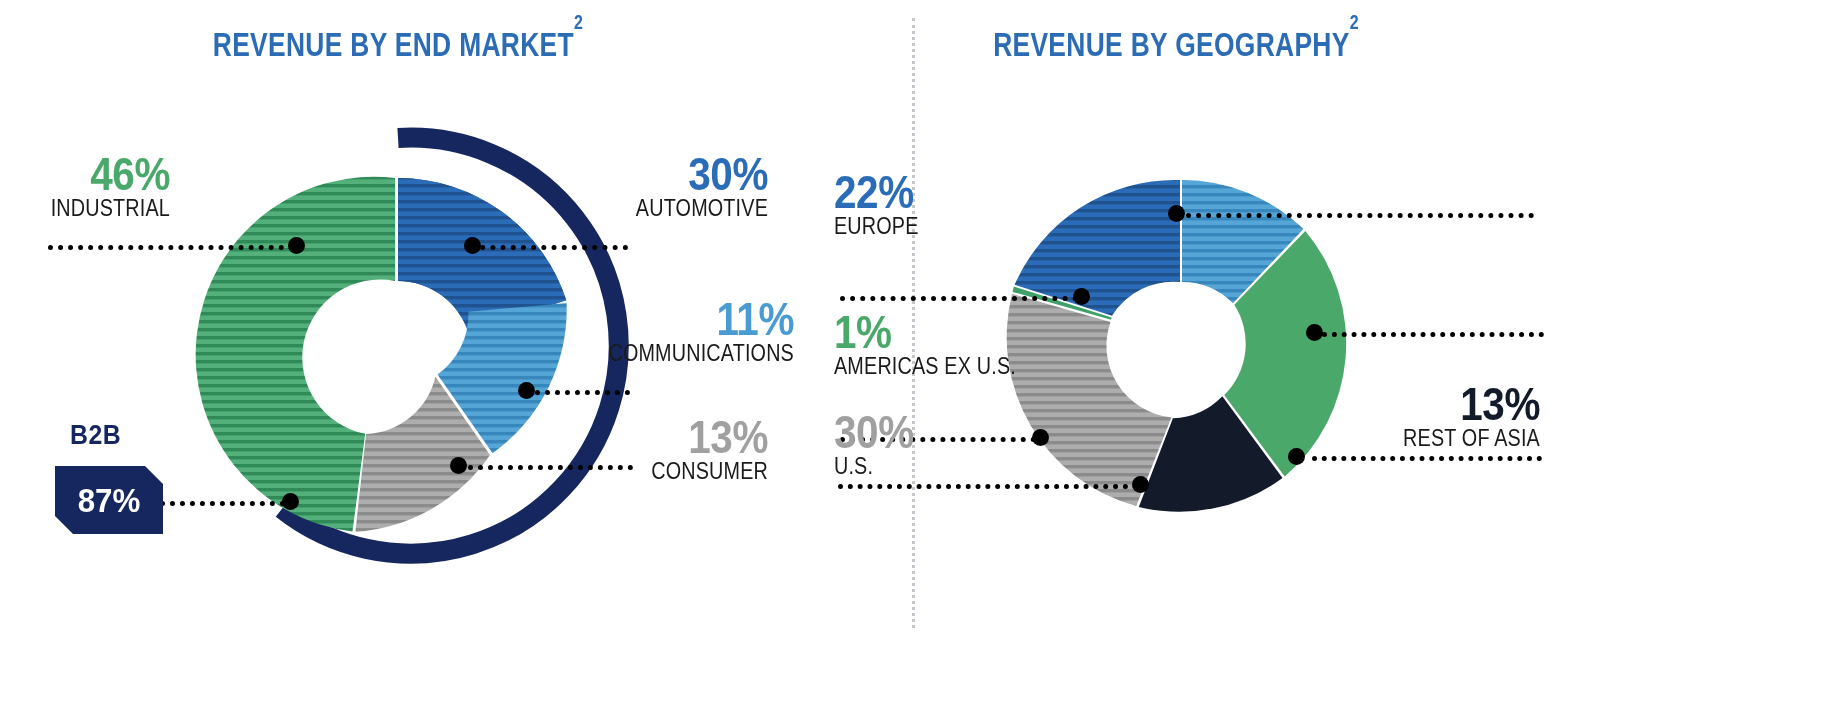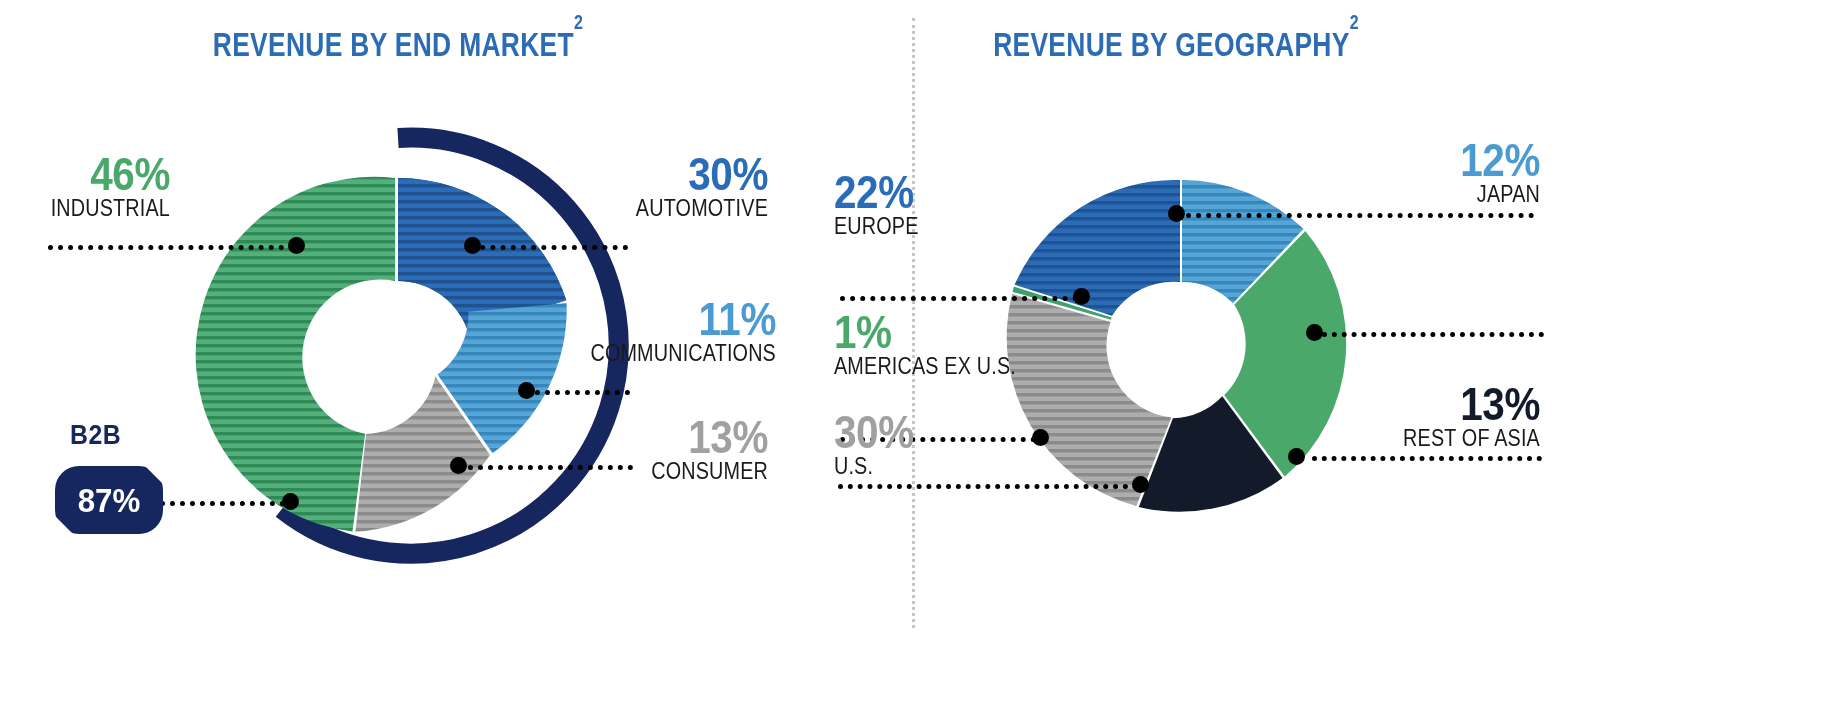--- a/index.html
+++ b/index.html
@@ -98,21 +98,20 @@
     position:absolute;
     background:#16265E;
     color:#ffffff;
     font-family:"Liberation Sans", sans-serif;
     font-weight:bold;
     font-size:34px;
     display:flex;
     align-items:center;
     justify-content:center;
     clip-path:polygon(0 0, calc(100% - 18px) 0, 100% 18px, 100% 100%, 18px 100%, 0 calc(100% - 18px));
-    border-radius:24px;
   }
   .b2b-badge span{transform:scaleX(0.92);}
 </style>
 </head>
 <body>
 
 <div class="stage">
 
   <div class="chart-title" id="title-left">
     <span>REVENUE BY END MARKET</span><sup>2</sup>
@@ -176,21 +175,21 @@
   <div class="callout right-align" style="left:-120px;top:152px;width:290px;">
     <span class="pct" style="color:#4BA86B;">46%</span>
     <span class="lbl">INDUSTRIAL</span>
   </div>
 
   <div class="callout right-align" style="left:478px;top:152px;width:290px;">
     <span class="pct" style="color:#2B6CB8;">30%</span>
     <span class="lbl">AUTOMOTIVE</span>
   </div>
 
-  <div class="callout right-align" style="left:486px;top:297px;width:290px;">
+  <div class="callout right-align" style="left:504px;top:297px;width:290px;">
     <span class="pct" style="color:#4A9BD1;">11%</span>
     <span class="lbl">COMMUNICATIONS</span>
   </div>
 
   <div class="callout right-align" style="left:478px;top:415px;width:290px;">
     <span class="pct" style="color:#A0A0A0;">13%</span>
     <span class="lbl">CONSUMER</span>
   </div>
 
   <div class="b2b-label" style="left:70px;top:420px;">B2B</div>
@@ -255,24 +254,20 @@
   <div class="callout left-align" style="left:834px;top:310px;">
     <span class="pct" style="color:#4BA86B;">1%</span>
     <span class="lbl">AMERICAS EX U.S.</span>
   </div>
 
   <div class="callout left-align" style="left:834px;top:410px;">
     <span class="pct" style="color:#A0A0A0;">30%</span>
     <span class="lbl">U.S.</span>
   </div>
 
-  <div class="callout right-align" style="left:1250px;top:138px;width:290px;">
-    <span class="pct" style="color:#4A9BD1;">12%</span>
-    <span class="lbl">JAPAN</span>
-  </div>
 
 
   <div class="callout right-align" style="left:1250px;top:382px;width:290px;">
     <span class="pct" style="color:#131B2B;">13%</span>
     <span class="lbl">REST OF ASIA</span>
   </div>
 
 </div>
 
 </body></html>

